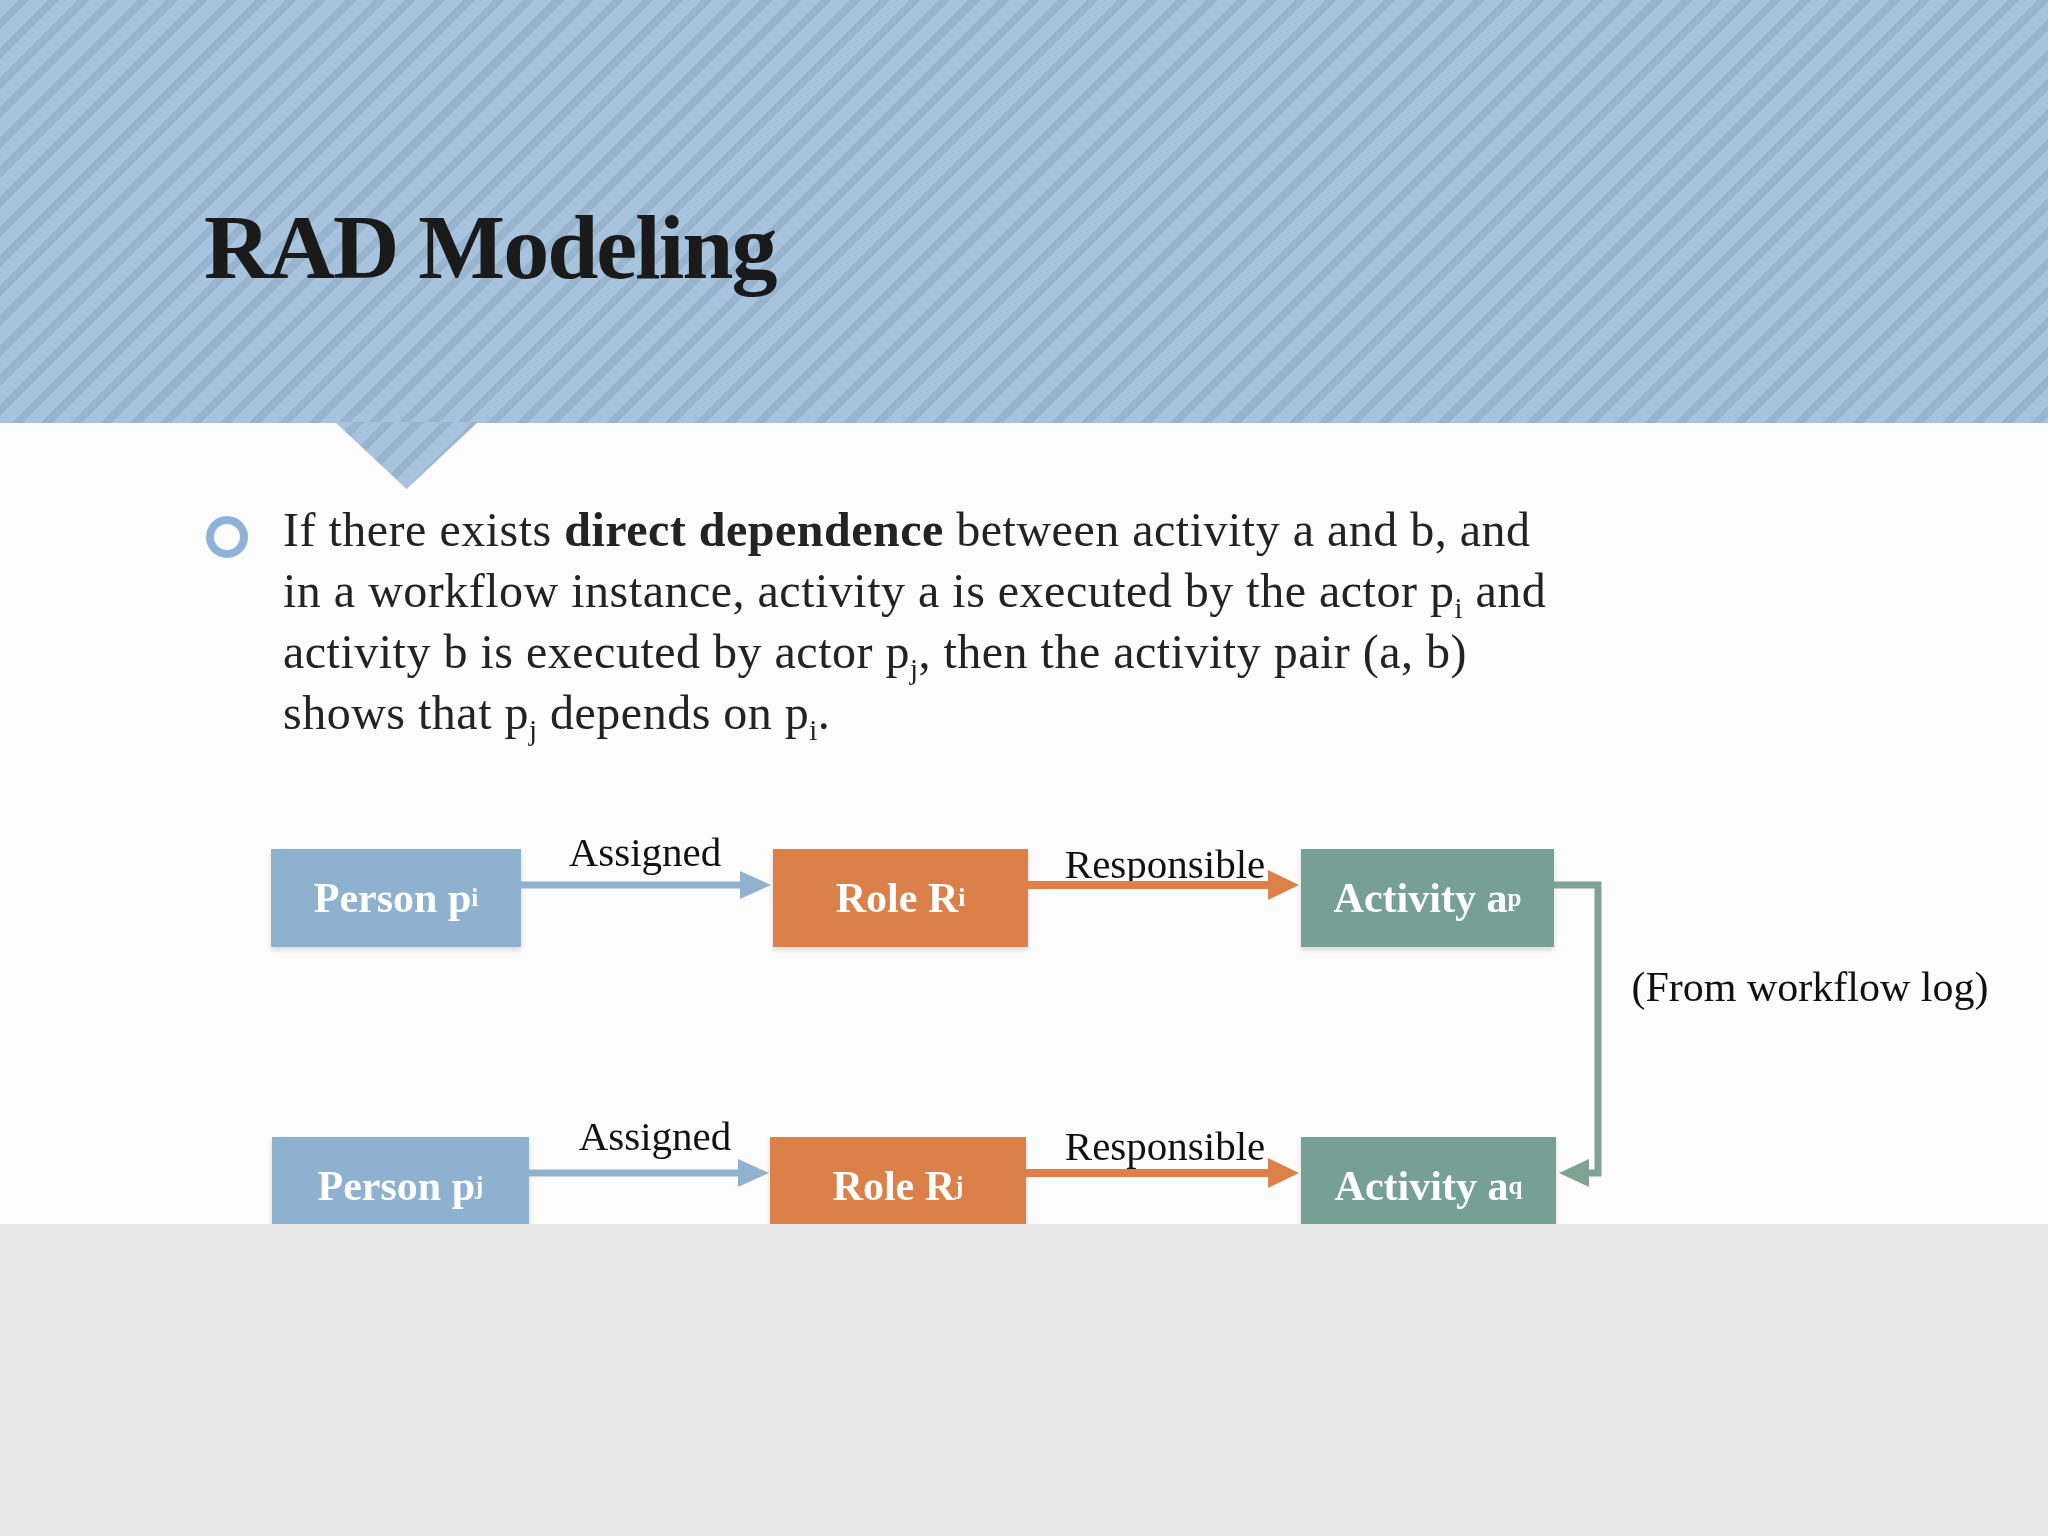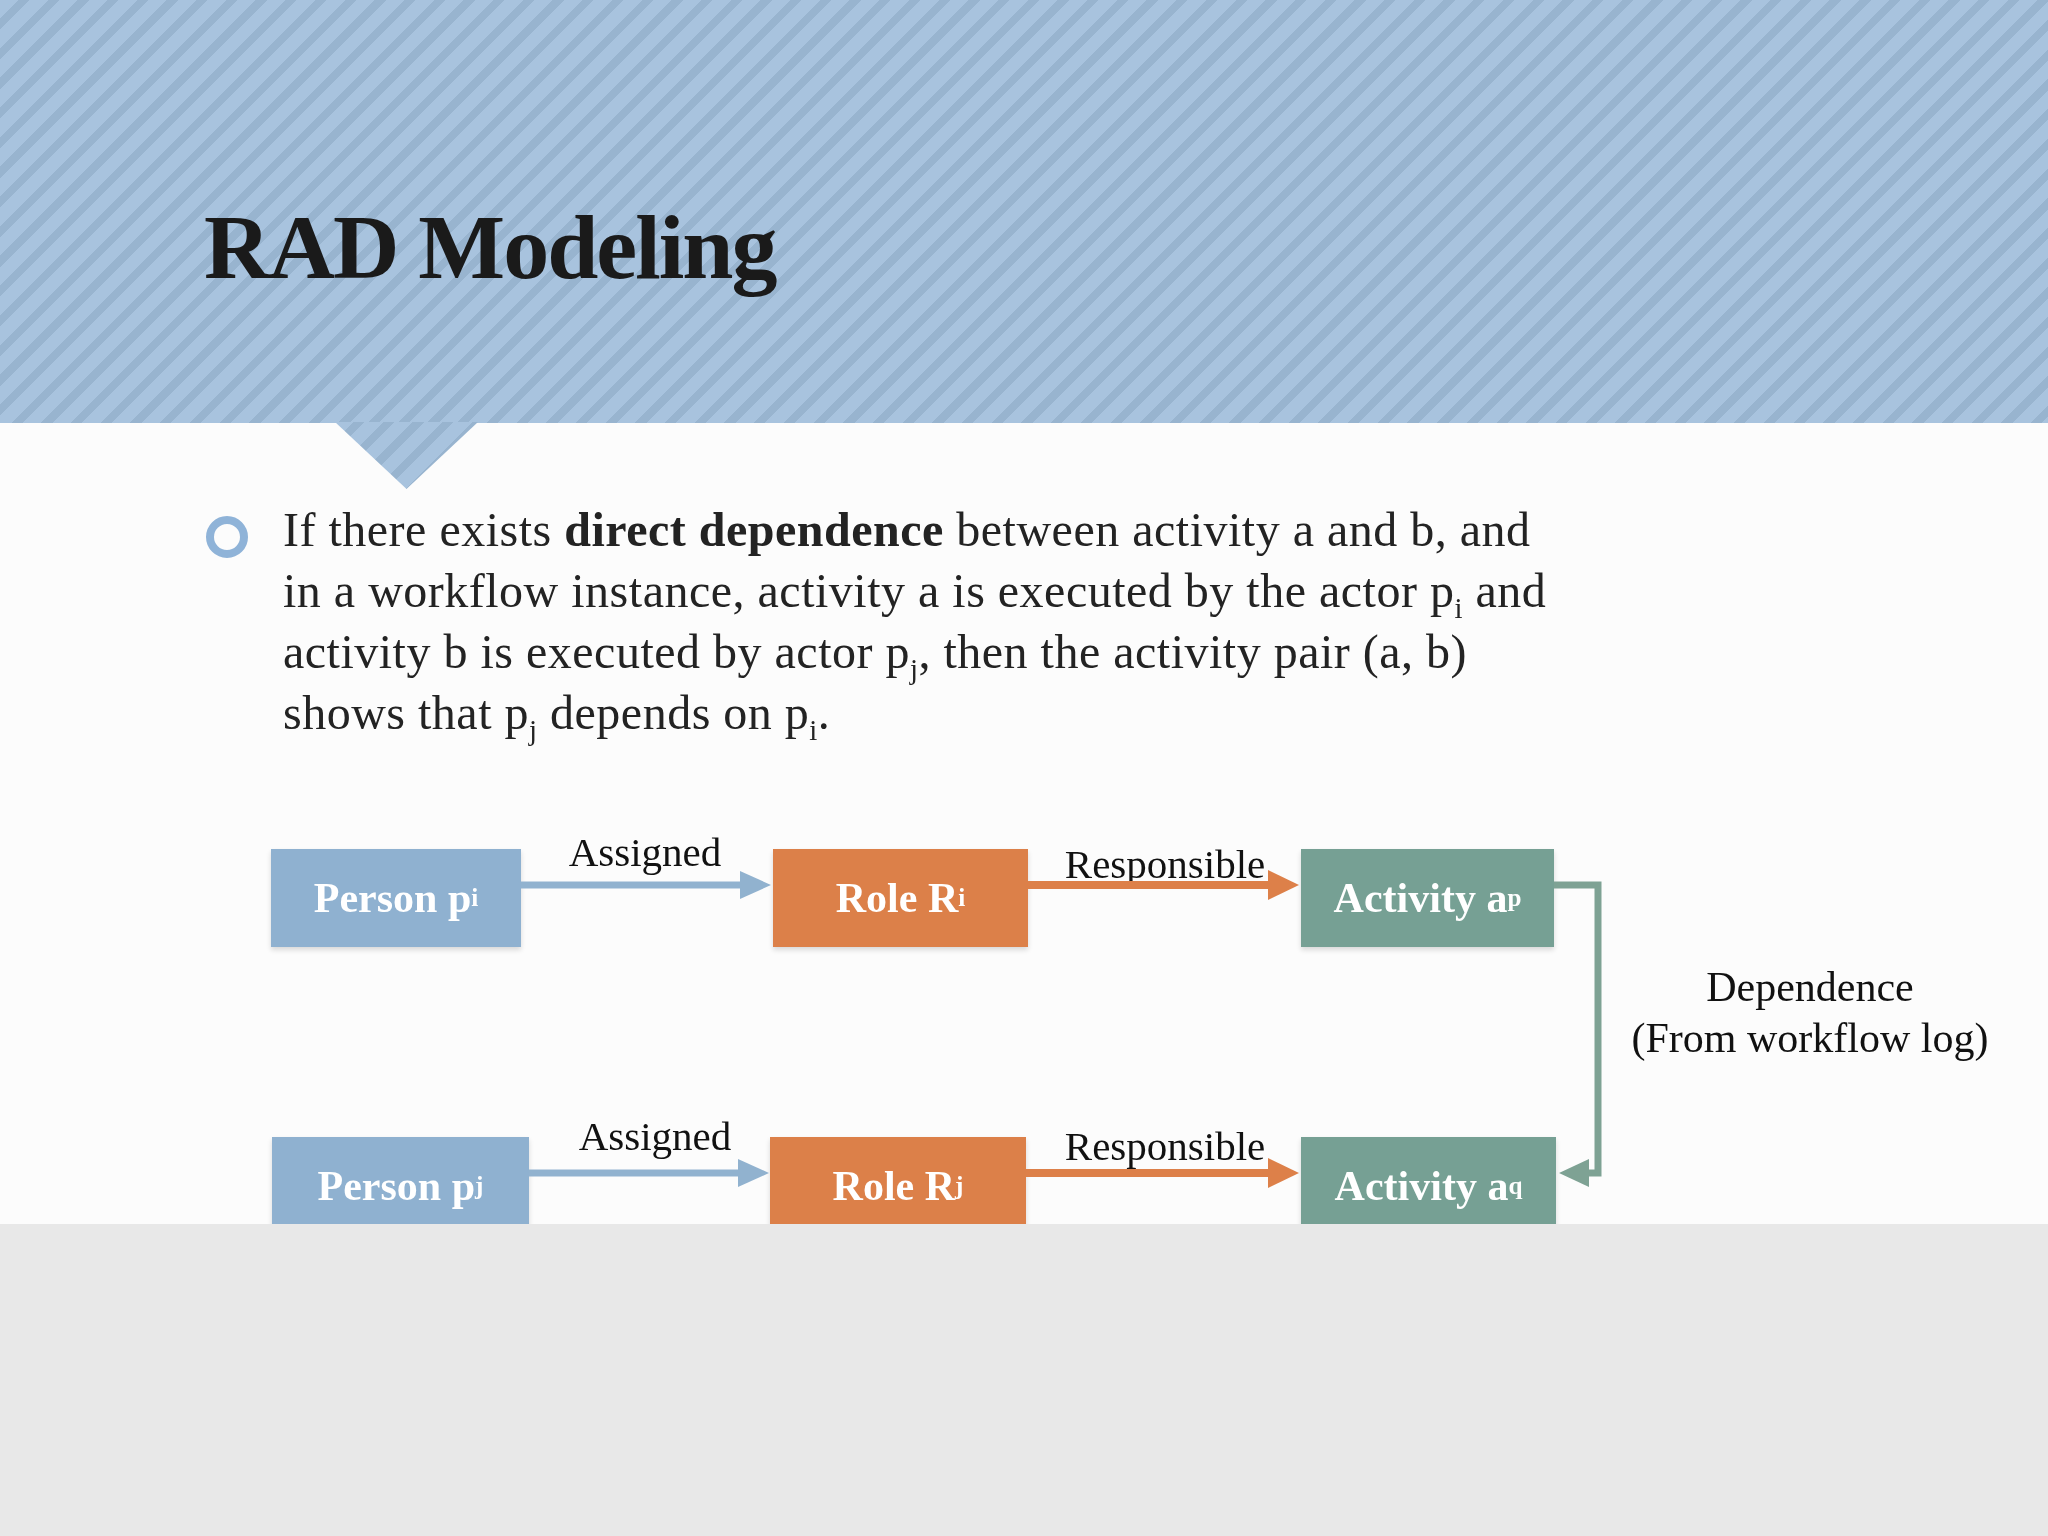--- a/index.html
+++ b/index.html
@@ -117,21 +117,20 @@
     <span>Role R</span>
       <sub>j</sub>
   </div>
   <div class="lbl lbl-responsible-2">Responsible</div>
   <div class="dbox activity b-activity-q">
     <span>Activity a</span>
       <sub>q</sub>
   </div>
 
   <div class="lbl-dependence">
-    <div>Dependence</div>
     <div>(From workflow log)</div>
   </div>
 
   <svg class="overlay" width="2048" height="1536" viewBox="0 0 2048 1536">
 
     <g>
       <line x1="521" y1="885" x2="742" y2="885" stroke="var(--arrow_blue)" stroke-width="7"></line>
       <polygon points="740,871 771,885 740,899" fill="var(--arrow_blue)"></polygon>
     </g>
 

